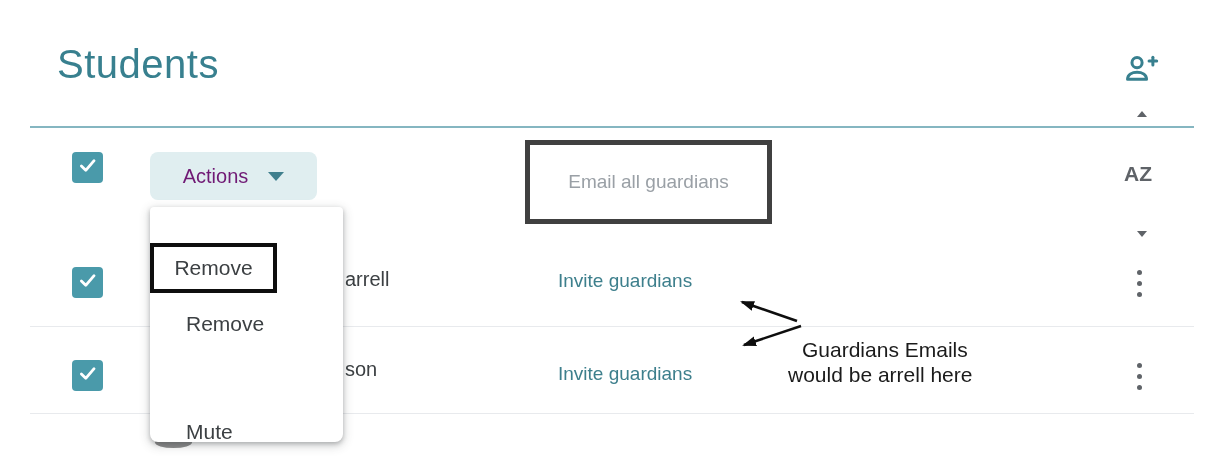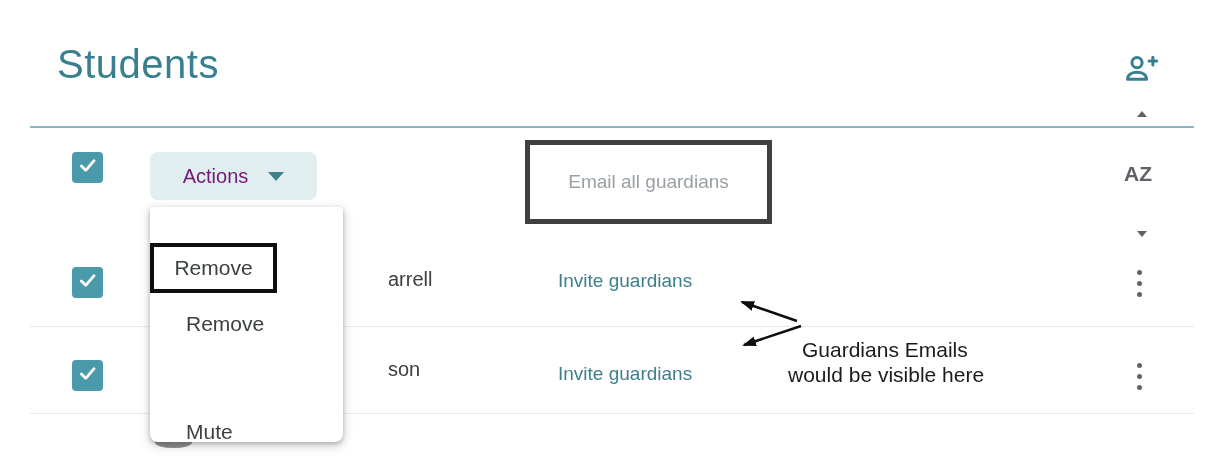--- a/index.html
+++ b/index.html
@@ -82,21 +82,21 @@
     border-left: 5px solid transparent; border-right: 5px solid transparent;
     border-top: 6px solid #5f6368; margin-top: 2px;
   }
 
   
   .row-divider { left: 30px; width: 1164px; height: 1px; background: #e8eaed; }
   .rd1 { top: 326px; }
   .rd2 { top: 413px; }
 
   
-  .student-name { color: #3c4043; font-size: 20px; margin-left: 43px; }
+  .student-name { color: #3c4043; font-size: 20px; }
   .name-r1 { left: 345px; top: 268px; }
   .name-r2 { left: 345px; top: 358px; }
   .invite-link {
     color: #3d7f8c; font-size: 19px; font-weight: 500; cursor: pointer;
   }
   .invite-r1 { left: 558px; top: 270px; }
   .invite-r2 { left: 558px; top: 363px; }
   .kebab {
     width: 20px; height: 38px;
     display: flex; flex-direction: column; align-items: center;
@@ -229,14 +229,14 @@
     <marker id="ah" markerWidth="15" markerHeight="12" refX="12" refY="5" orient="auto" markerUnits="userSpaceOnUse">
       <path d="M0,0 L14,5 L0,10 Z" fill="#0e0e0e"></path>
     </marker>
   </defs>
   <line x1="102" y1="41" x2="47" y2="22" stroke="#0e0e0e" stroke-width="2.6" marker-end="url(#ah)"></line>
   <line x1="106" y1="46" x2="49" y2="65" stroke="#0e0e0e" stroke-width="2.6" marker-end="url(#ah)"></line>
 </svg>
 
 <div class="abs annotation-note">
   <span class="l1">Guardians Emails</span>
-  <span class="l2">would be visible here</span>
+  <span class="l2">would be arrell here</span>
 </div>
 
 </body></html>

